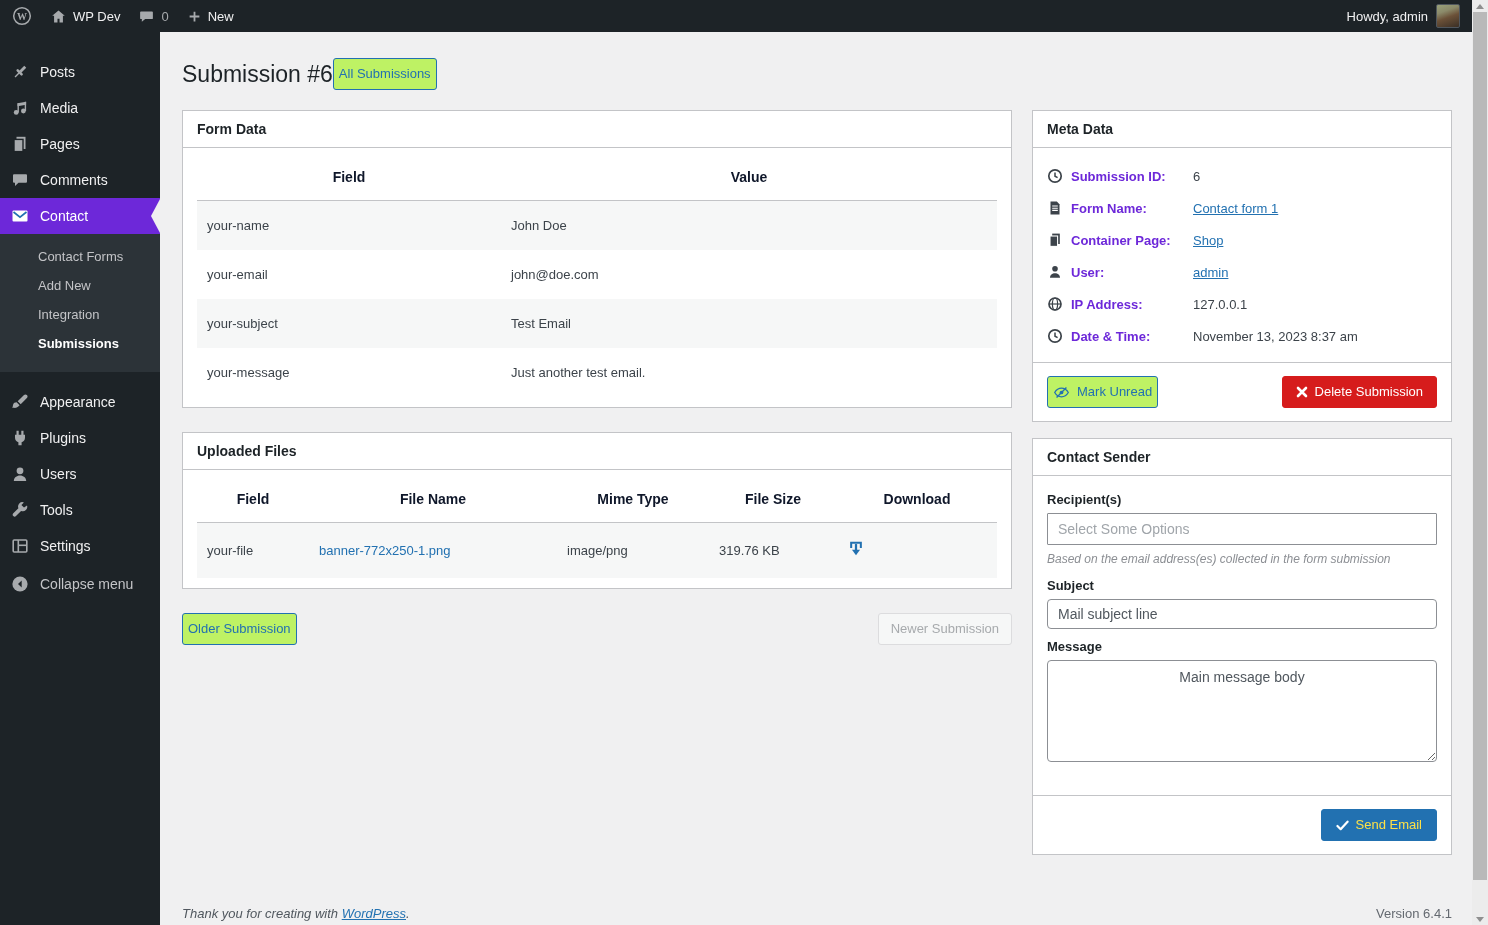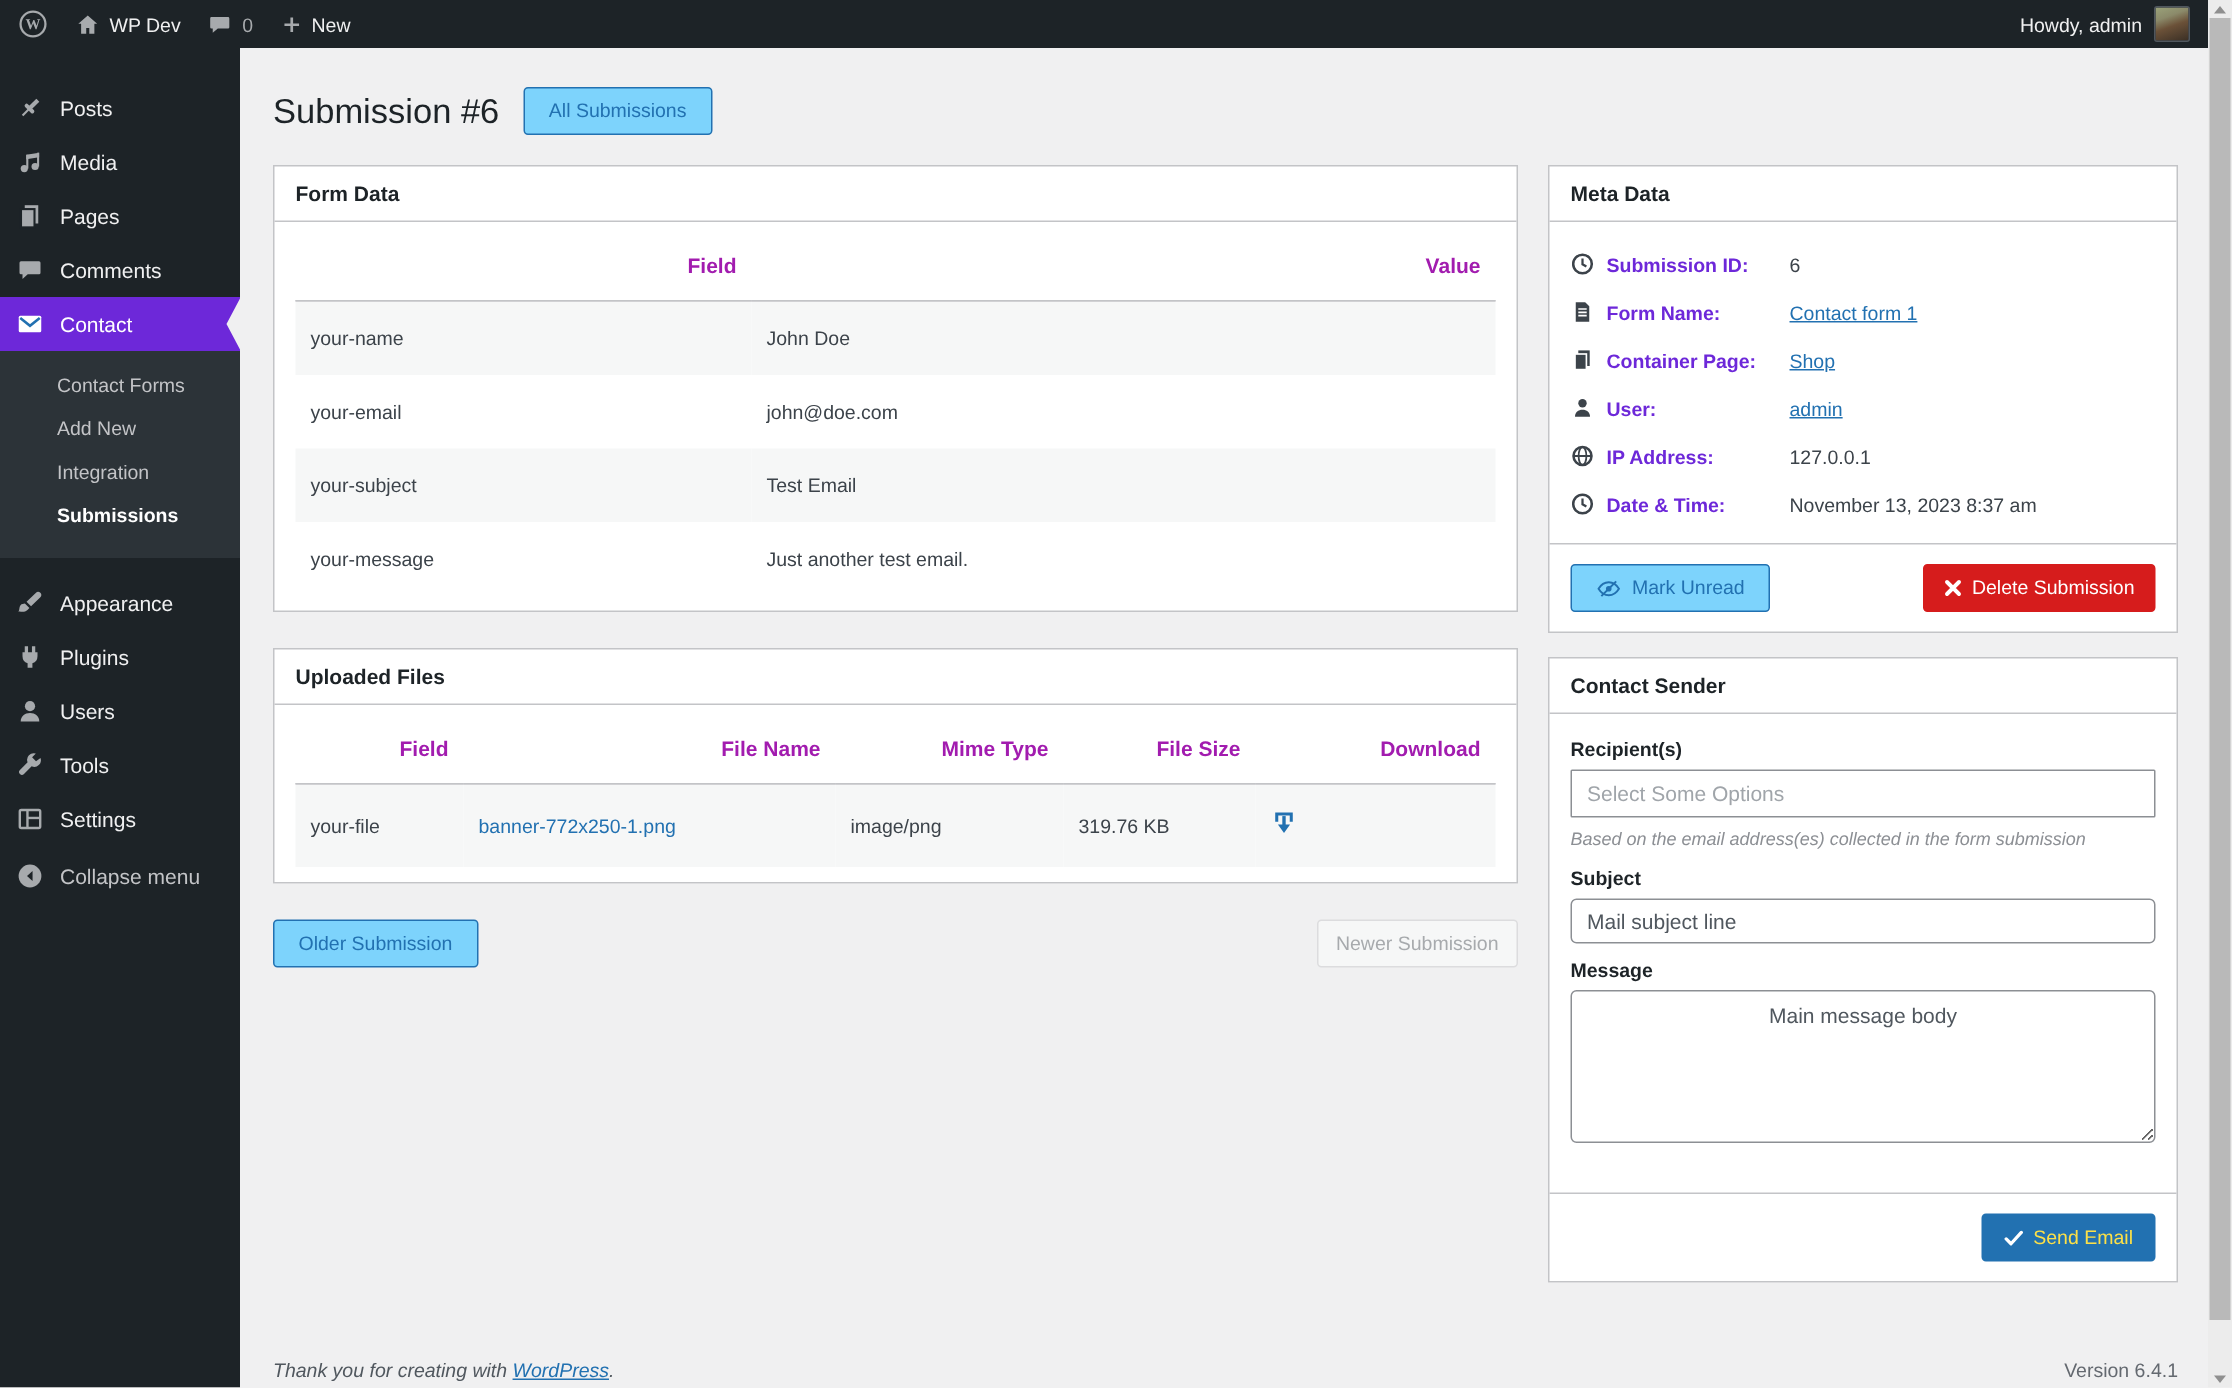--- a/index.html
+++ b/index.html
@@ -48,42 +48,42 @@
   .submenu { background:#2c3338; padding:8px 0 14px; }
   .submenu-item { padding:7px 12px 7px 38px; color:#c3c4c7; font-size:13px; cursor:pointer; }
   .submenu-item.current { color:#fff; font-weight:bold; }
   .collapse-item { color:#c3c4c7; margin-top:2px; }
 
   
   .content {
     position:absolute; left:160px; top:32px; width:1312px; height:893px;
     background:#f0f0f1; padding:26px 20px 0 22px;
   }
-  .title-row { display:flex; align-items:center; gap:16px; }
+  .title-row { display:flex; align-items:center; gap:0; }
   h1.page-title { font-size:23px; font-weight:400; color:#1d2327; margin:0; line-height:30px; }
   .btn { font-family:inherit; font-size:13px; line-height:1.55; border-radius:3px; cursor:pointer; display:inline-flex; align-items:center; gap:7px; }
-  .btn-outline { background:#7dd3fc; border:1px solid #2271b1; color:#2271b1; padding:5px 16px; }
+  .btn-outline { background:#bef264; border:1px solid #2271b1; color:#2271b1; padding:5px 5px; }
   .btn-disabled { background:#f6f7f7; border:1px solid #dcdcde; color:#a7aaad; padding:5px 12px; cursor:default; }
   .btn-primary { background:#2271b1; border:1px solid #2271b1; color:#fde047; padding:5px 14px;justify-content:space-between; }
   .btn-danger { background:#d61c1c; border:1px solid #d61c1c; color:#fff; padding:5px 13px; }
 
   .columns { display:flex; gap:20px; margin-top:20px; align-items:flex-start; }
   .main-col { width:830px; }
   .side-col { width:420px; }
 
   .postbox { background:#fff; border:1px solid #c3c4c7; margin-bottom:24px; }
   .postbox-title {
     margin:0; padding:10px 14px; font-size:14px; font-weight:700; color:#1d2327;
     border-bottom:1px solid #c3c4c7;
   }
   .inside { padding:6px 14px 10px; }
 
   table.widefat { width:100%; border-collapse:collapse; }
   table.widefat th {
-    text-align:right; font-size:14px; font-weight:700; color:#a21caf;
+    text-align:center; font-size:14px; font-weight:700; color:#0f172a;
     padding:15px 10px; border-bottom:1px solid #c3c4c7;
   }
   table.widefat td { padding:17px 10px; font-size:13px; color:#3c434a; }
   table.widefat tr.stripe { background:#f6f7f7; }
   td.field-cell { color:#50575e; }
   .file-link { color:#2271b1; text-decoration:none; }
   .download-link { color:#2271b1; display:inline-flex; }
 
   
   .meta-rows { padding:12px 14px 10px; }

